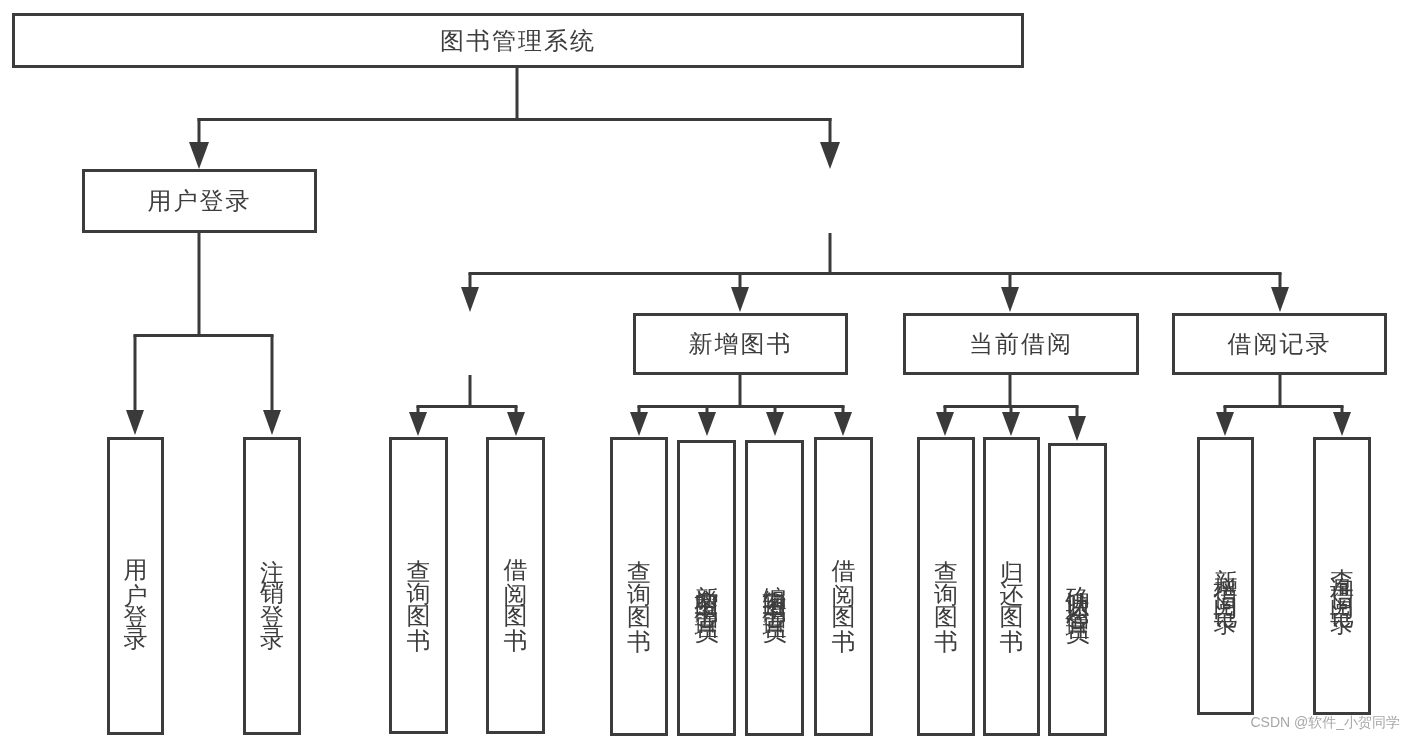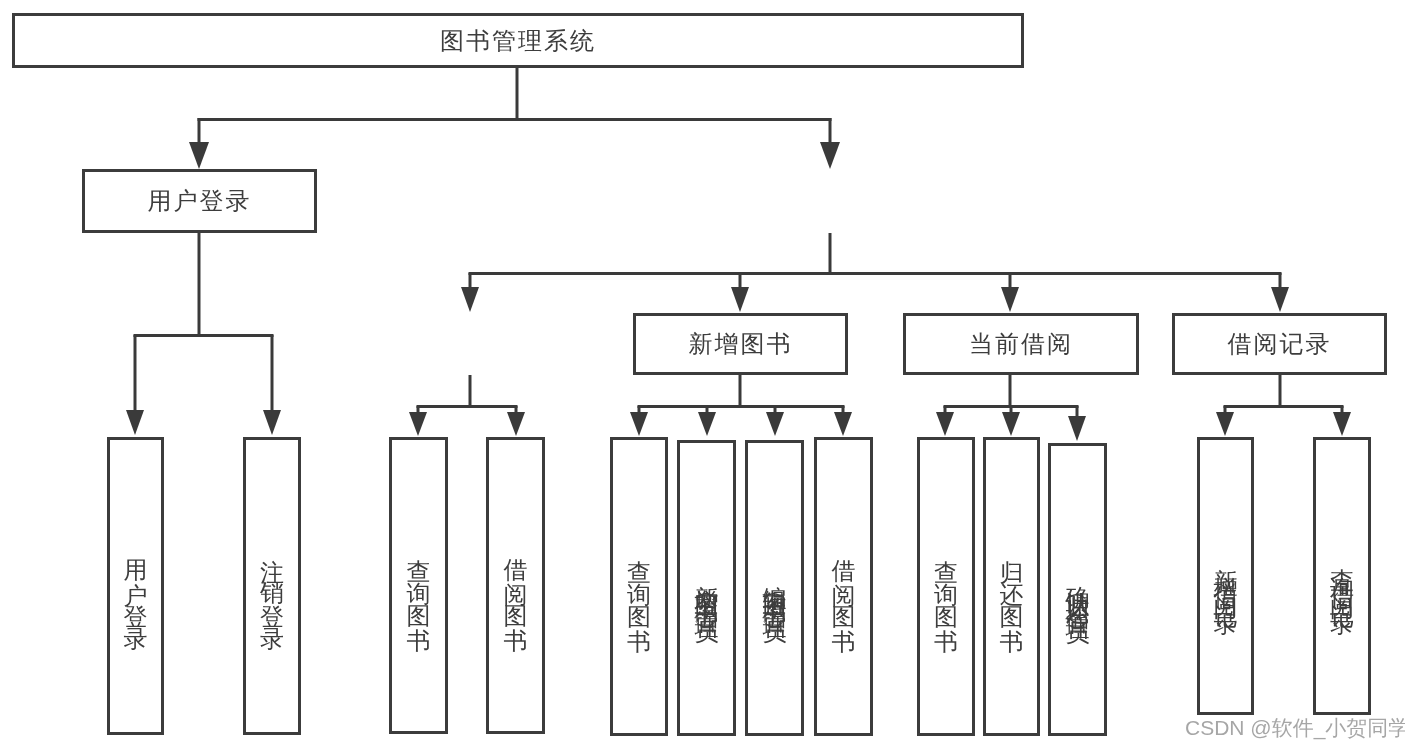--- a/index.html
+++ b/index.html
@@ -34,21 +34,21 @@
     line-height:1;
     white-space:nowrap;
   }
   .v4{letter-spacing:23px;}
   .v6{letter-spacing:9px;}
   .v9{letter-spacing:5px;}
   .watermark{
     position:absolute;
     left:1185px;top:714px;
     width:215px;
-    font-size:21px;
+    font-size:14px;
     color:rgba(150,150,150,0.85);
     white-space:nowrap;
     text-align:right;
   }
 </style>
 </head>
 <body>
 
 <div class="canvas">
 

